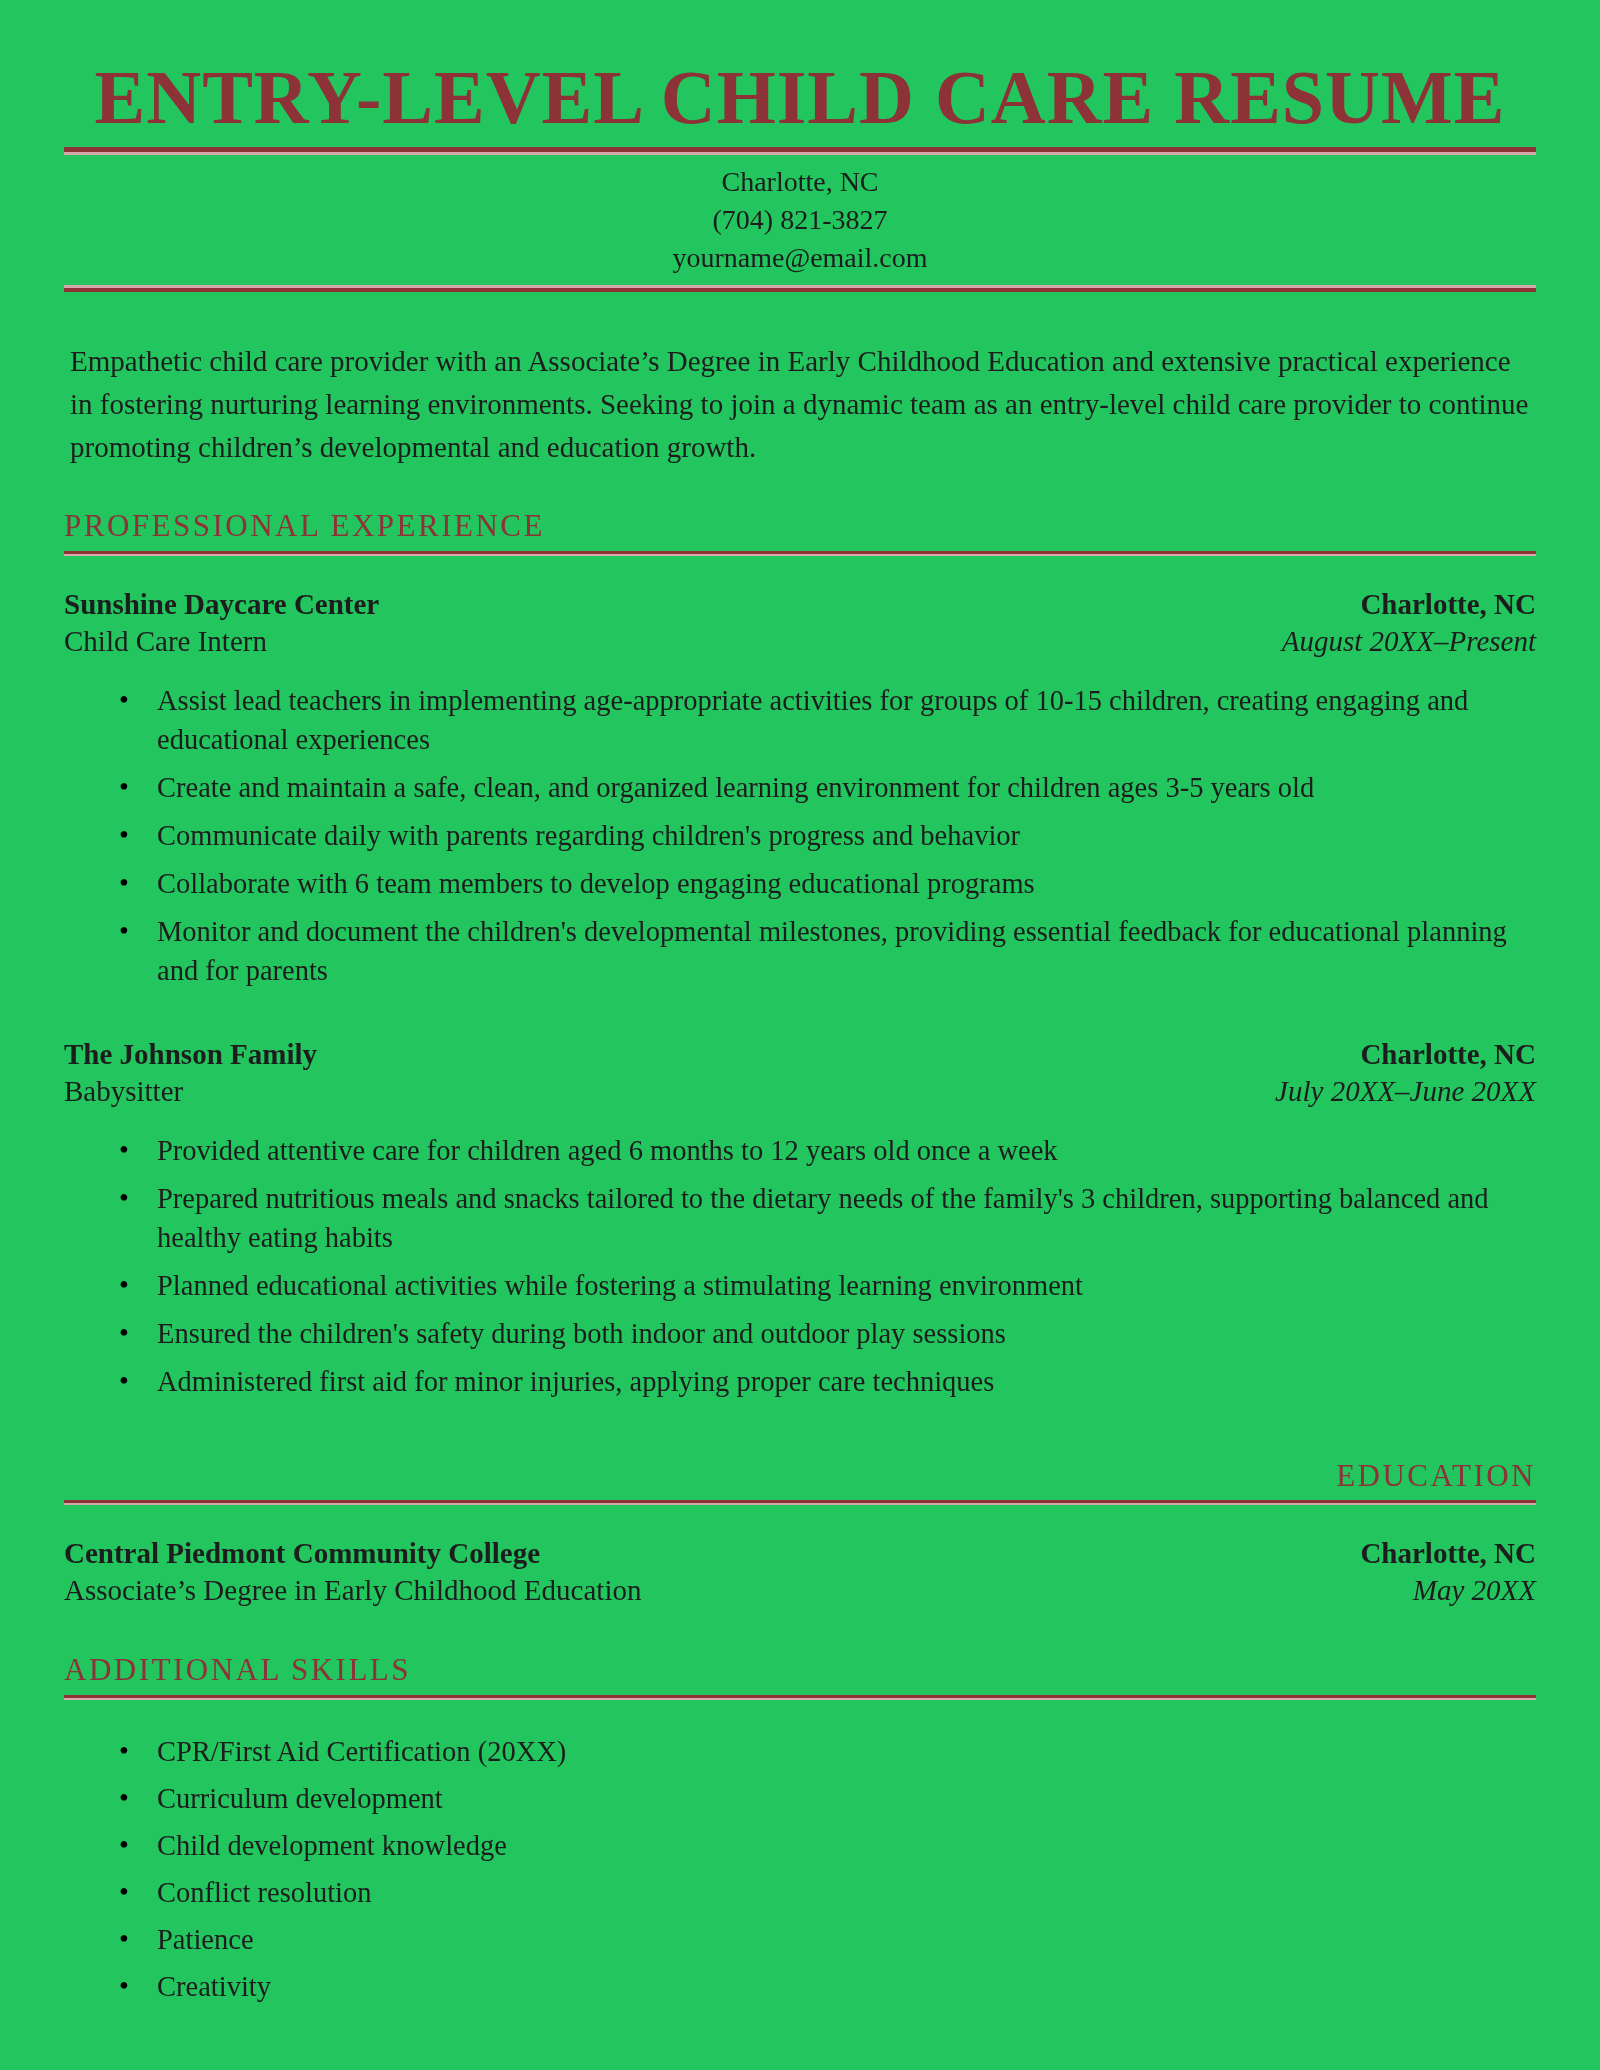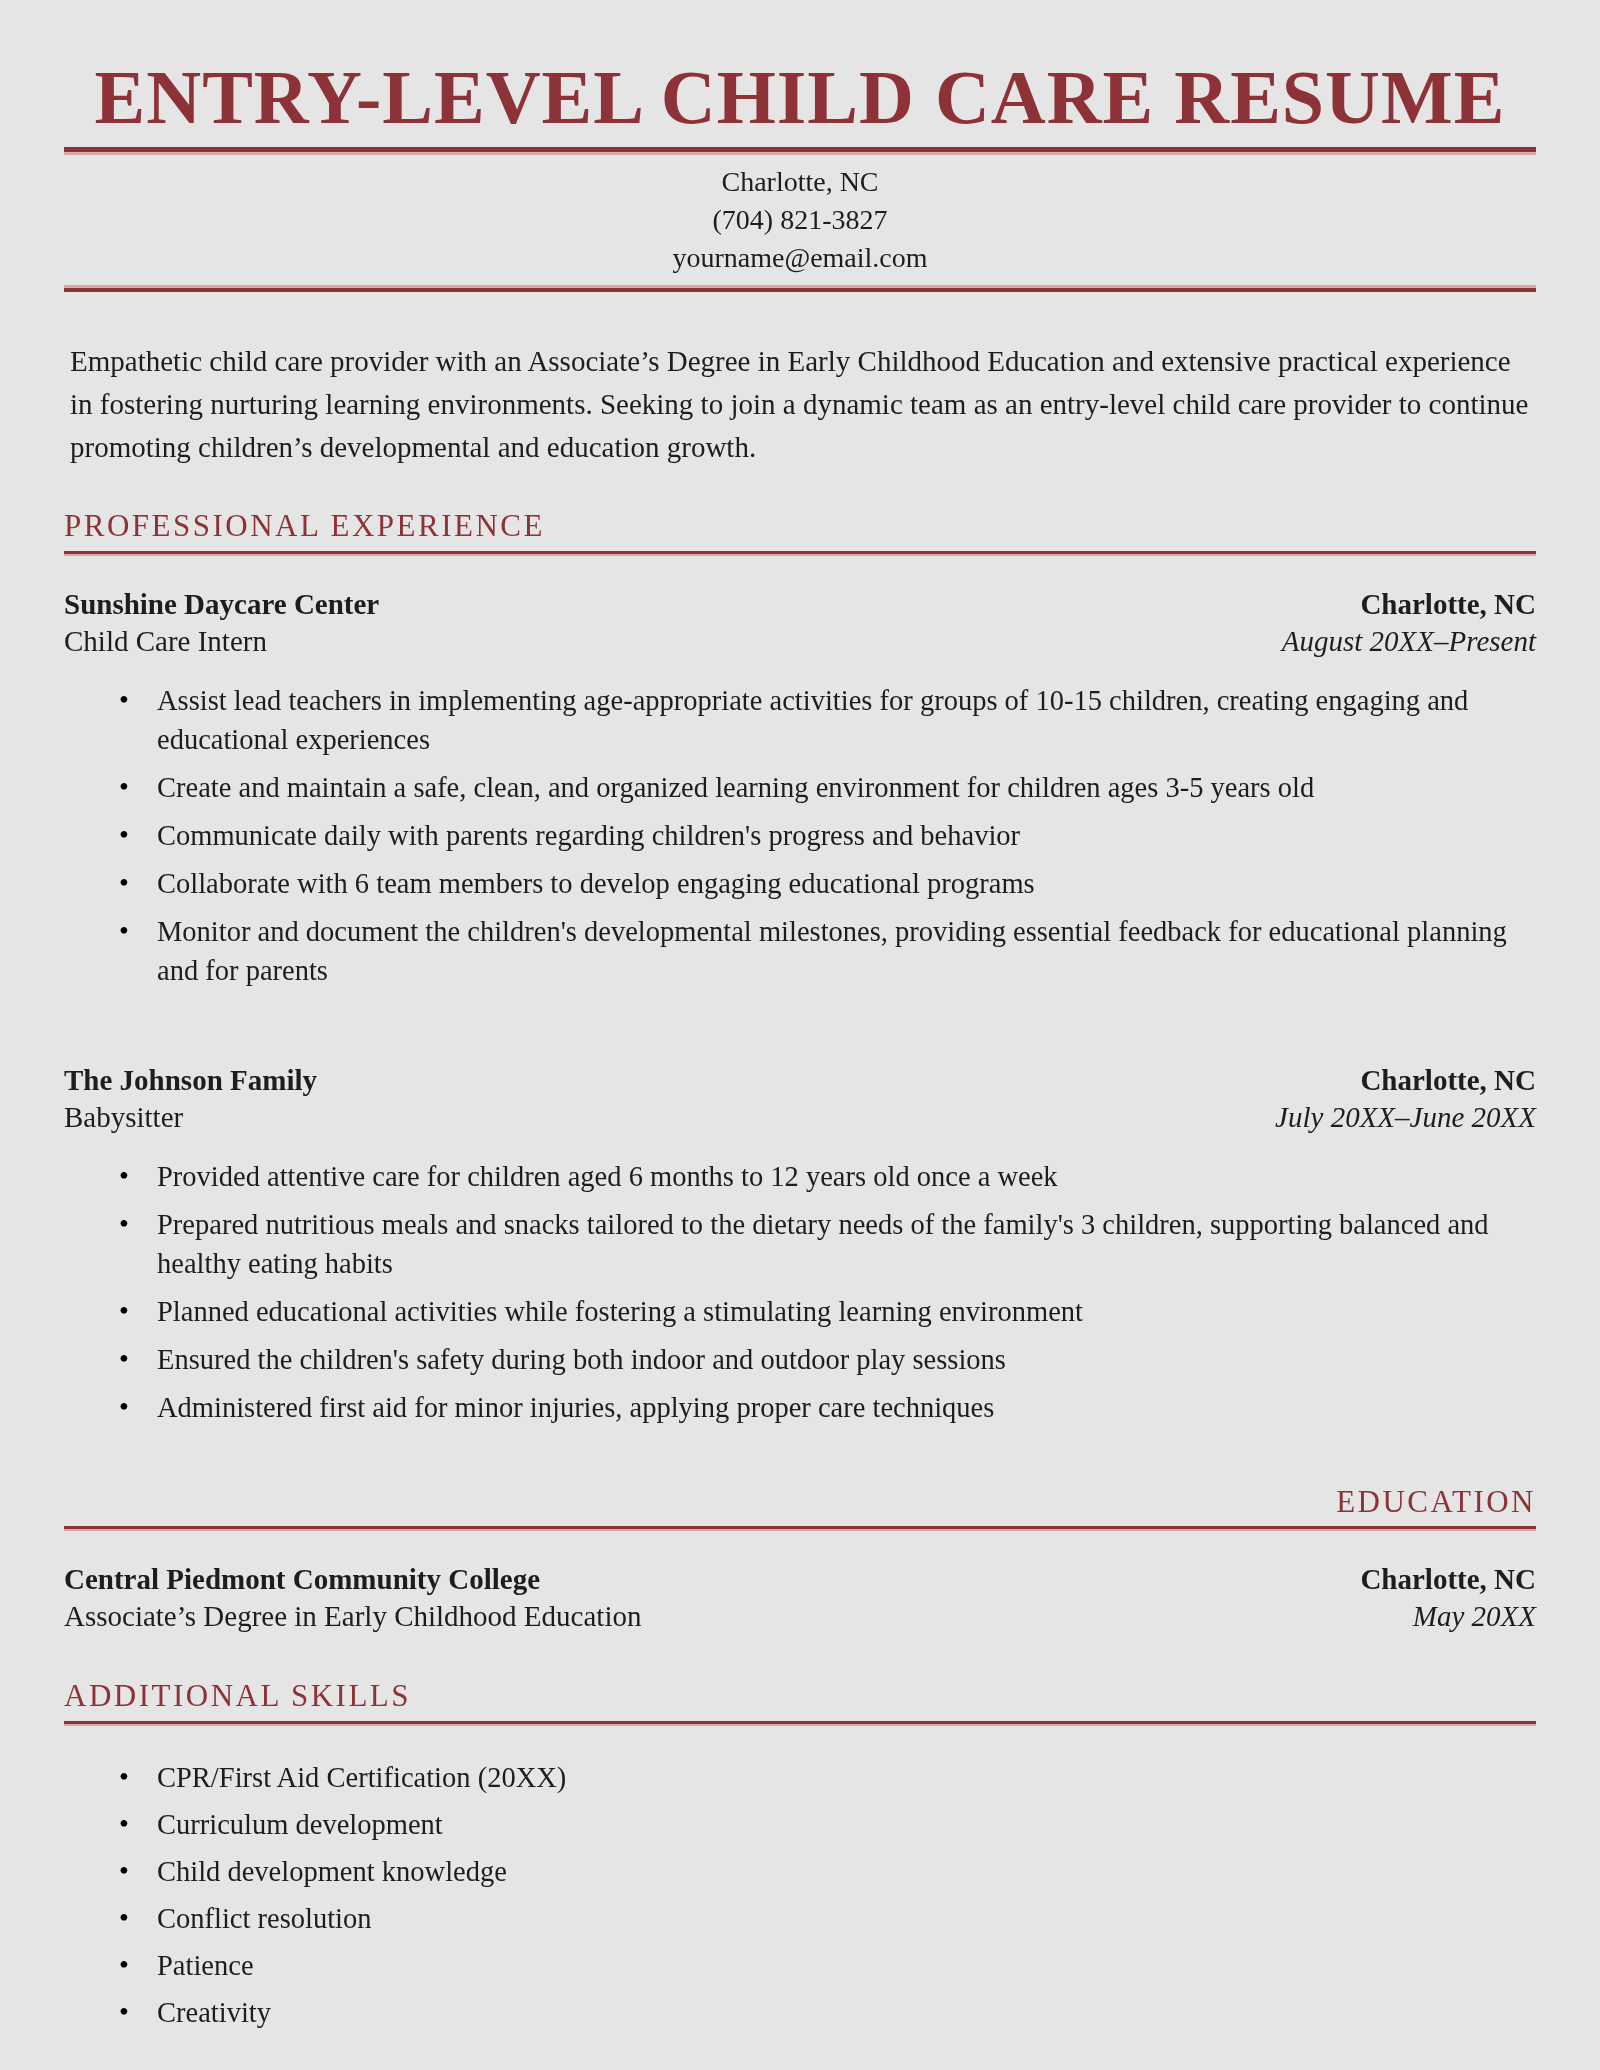--- a/index.html
+++ b/index.html
@@ -4,21 +4,21 @@
 <style>
   :root{
     --accent:#8d3338;
     --accent-light:#d6a9ab;
     --text:#1d1d1d;
   }
   *{box-sizing:border-box;}
   html,body{margin:0;padding:0;background:#ffffff;}
   .page{
     width:1600px;height:2070px;overflow:hidden;
-    background:#e5e5e5;color:var(--text);
+    background:#22c55e;color:var(--text);
     padding:48px 64px 0 64px;
     font-family:"Liberation Serif", serif;
   }
   
   .title{
     margin:0;text-align:center;
     font-size:76px;line-height:1.3;font-weight:bold;
     color:var(--accent);letter-spacing:1px;white-space:nowrap;
   }
   .rule{height:0;}
@@ -37,21 +37,21 @@
   
   .section-heading{
     margin:0;font-size:31px;line-height:1.25;font-weight:normal;
     letter-spacing:2.5px;color:var(--accent);
   }
   .sec-experience .section-heading{margin-top:38px;}
   .sec-education .section-heading{margin-top:56px;text-align:right;}
   .sec-skills .section-heading{margin-top:42px;}
   
   .entry{margin-top:30px;}
-  .entry.second{margin-top:72px;}
+  .entry.second{margin-top:46px;}
   .entry-row{
     display:flex;justify-content:space-between;align-items:center;
     font-size:29px;line-height:37px;
   }
   .org{font-weight:bold;}
   .loc{font-weight:bold;}
   .role{font-weight:normal;}
   .dates{font-style:italic;}
   
   ul.bullets{list-style:none;margin:21px 0 0 0;padding:0;}

